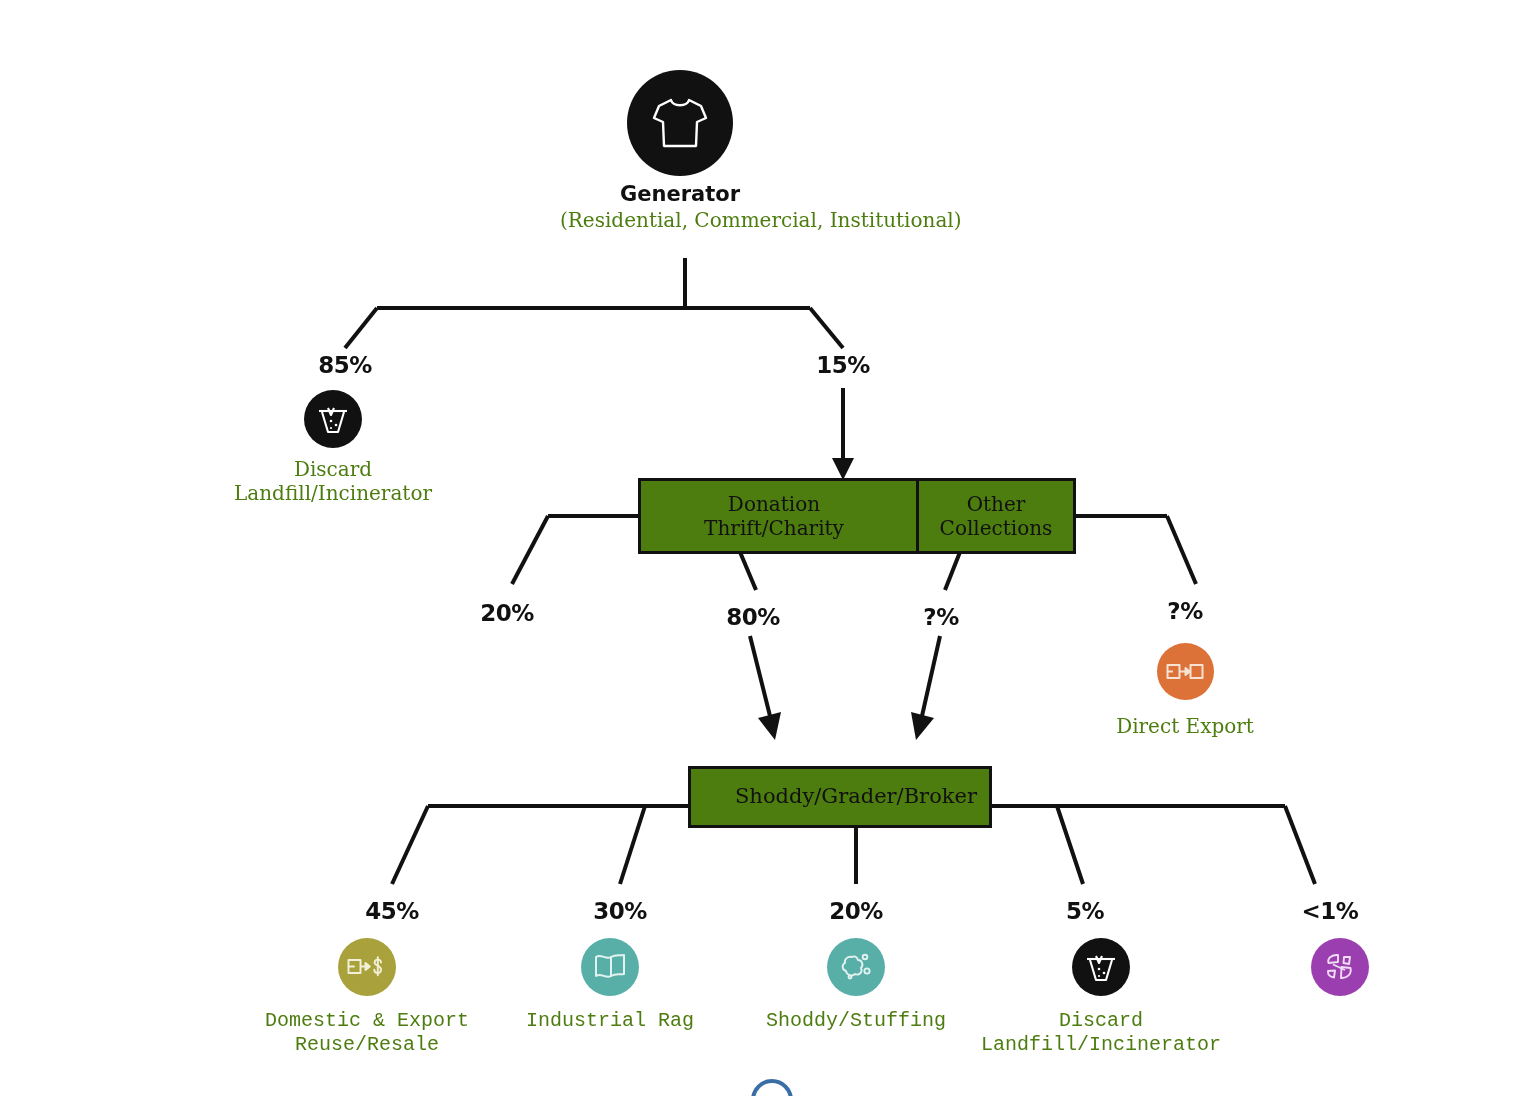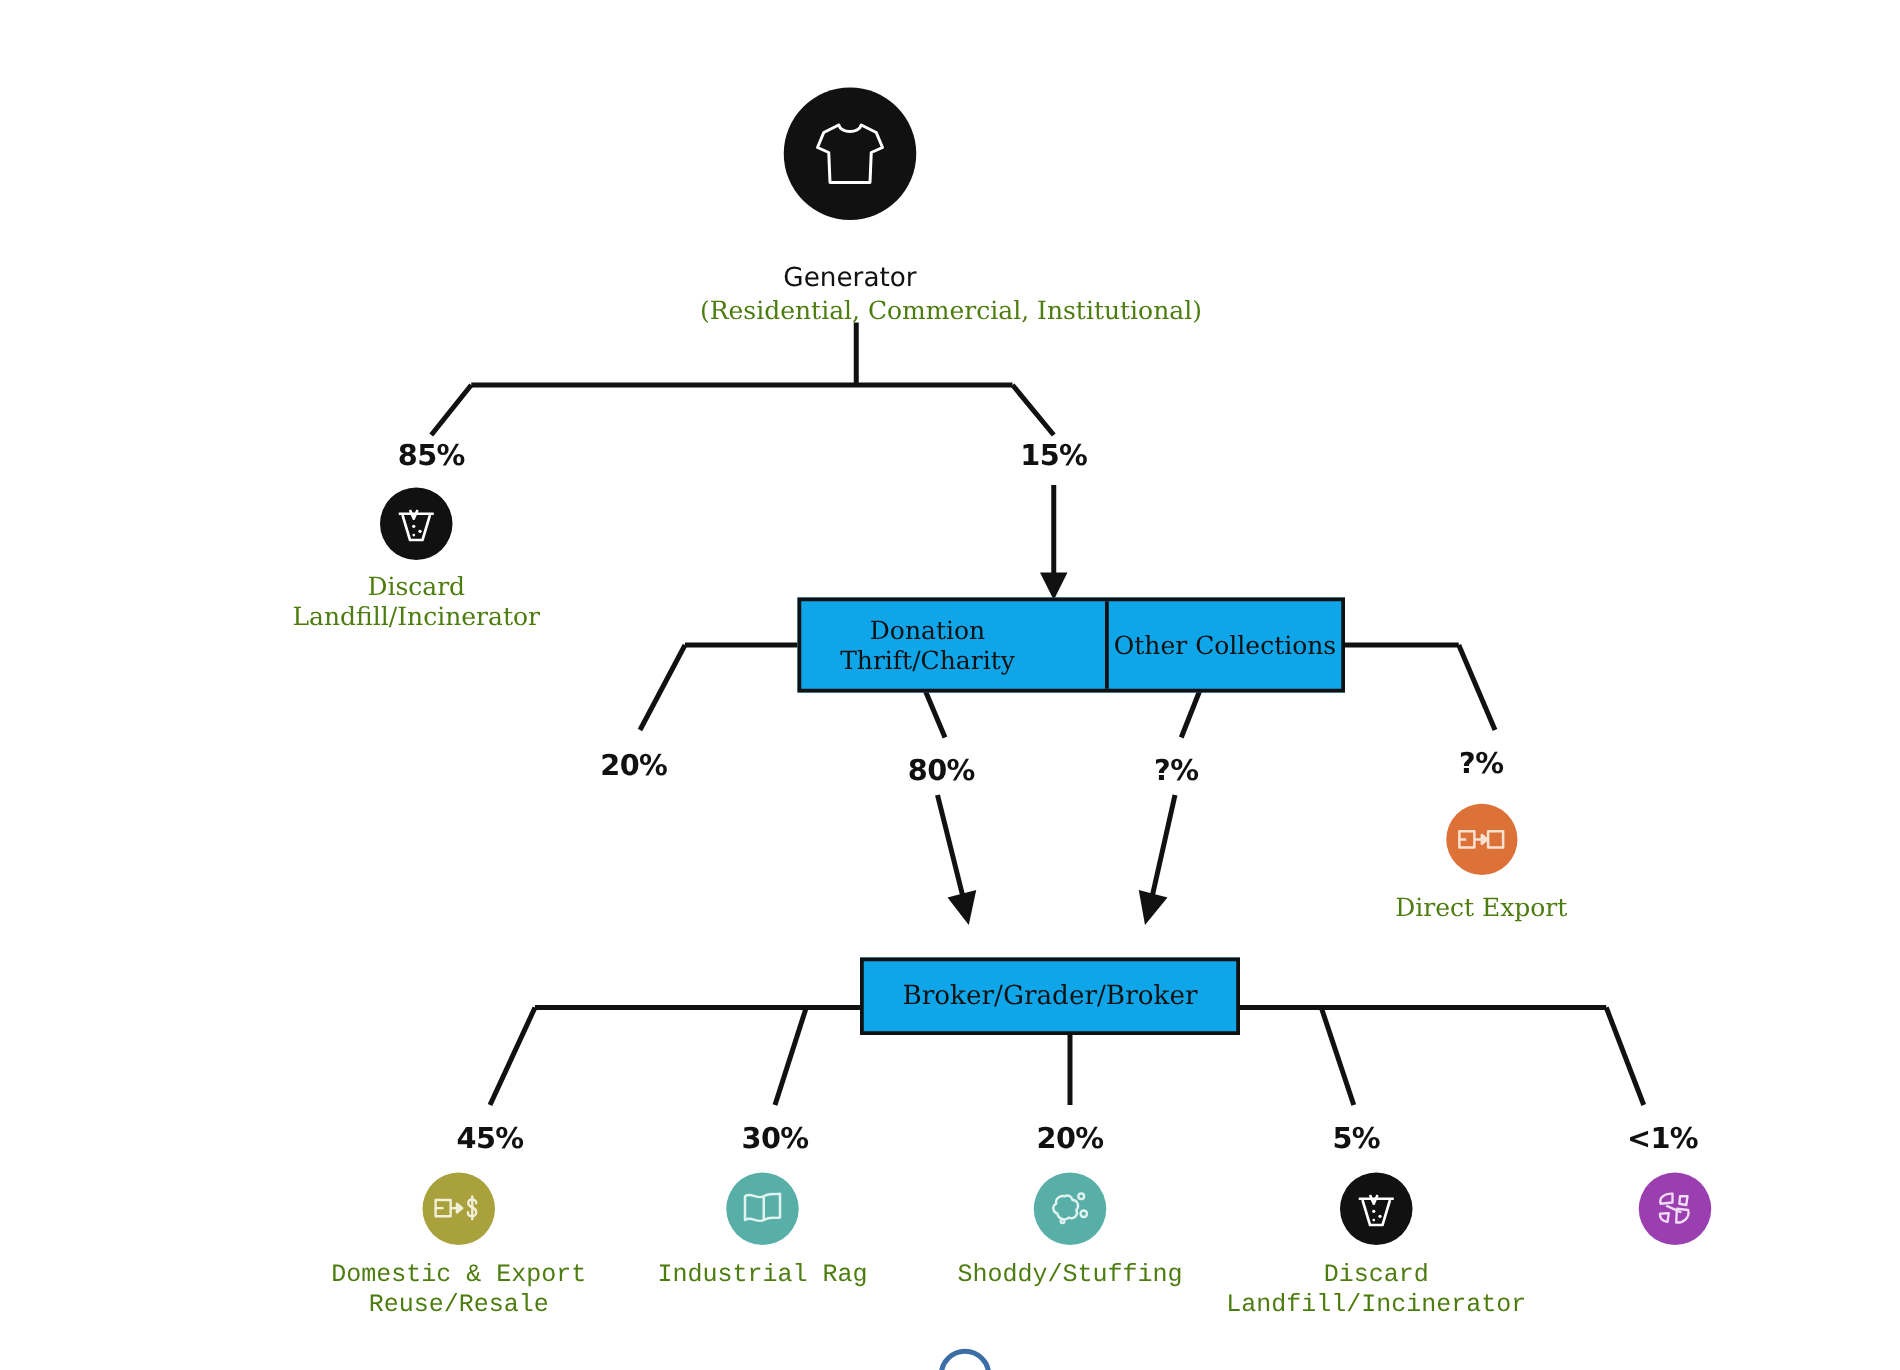--- a/index.html
+++ b/index.html
@@ -37,41 +37,42 @@
     color:#4d7c0f;
     line-height:1.22;
     white-space:pre-line;
     text-align:center;
   }
 
   
   .box{
     position:absolute;
     border:3px solid #111;
-    background:#0ea5e9;
+    background:#4d7c0f;
     display:flex;
     align-items:stretch;
     box-sizing:border-box;
+    padding-left:32px;
   }
   .box .cell{
     display:flex;align-items:center;justify-content:center;
     font-family:"DejaVu Serif", serif;
     text-align:center;
     line-height:1.22;
     white-space:pre-line;
     box-sizing:border-box;
   }
   .box .cell.divider{border-left:3px solid #111;margin-left:41px;}
 
   
   #gen-node{left:560px;top:70px;width:240px;}
   #gen-node .circ{width:106px;height:106px;background:#111;}
   #gen-title{
     font-family:"DejaVu Sans", sans-serif;
-    font-weight:normal;font-size:21px;margin-top:34px;
+    font-weight:bold;font-size:21px;margin-top:6px;
   }
   #gen-sub{font-size:20px;margin-top:2px;white-space:nowrap;}
 
   
   #discard1-node{left:233px;top:390px;width:200px;}
   #discard1-node .circ{width:58px;height:58px;background:#111;}
   #discard1-lbl{font-size:20px;margin-top:9px;}
 
   
   #resale-node{left:430px;top:643px;width:150px;}
@@ -196,21 +197,21 @@
         <path d="M1.5 11.5 L7 11.5"></path>
         <rect x="24.5" y="5" width="12" height="13"></rect>
         <path d="M14 11.5 L23 11.5"></path>
         <path d="M19.5 8 L23.8 11.5 L19.5 15 Z" fill="#F8E2D2"></path>
       </svg>
     </div>
     <div id="dexport-lbl" class="lbl">Direct Export</div>
   </div>
 
   <div class="box" id="sorter-box" style="left:688px;top:766px;width:304px;height:62px;">
-    <div class="cell" style="flex:1;font-size:21px;">Broker/Grader/Broker</div>
+    <div class="cell" style="flex:1;font-size:21px;">Shoddy/Grader/Broker</div>
   </div>
 
   <div class="pct" style="left:337px;top:898px;width:110px;font-size:23px;">45%</div>
   <div class="pct" style="left:565px;top:898px;width:110px;font-size:23px;">30%</div>
   <div class="pct" style="left:801px;top:898px;width:110px;font-size:23px;">20%</div>
   <div class="pct" style="left:1040px;top:898px;width:90px;font-size:23px;">5%</div>
   <div class="pct" style="left:1280px;top:898px;width:100px;font-size:23px;">&lt;1%</div>
 
   <div class="bnode" style="left:242px;">
     <div class="circ" style="background:#A8A13C">

